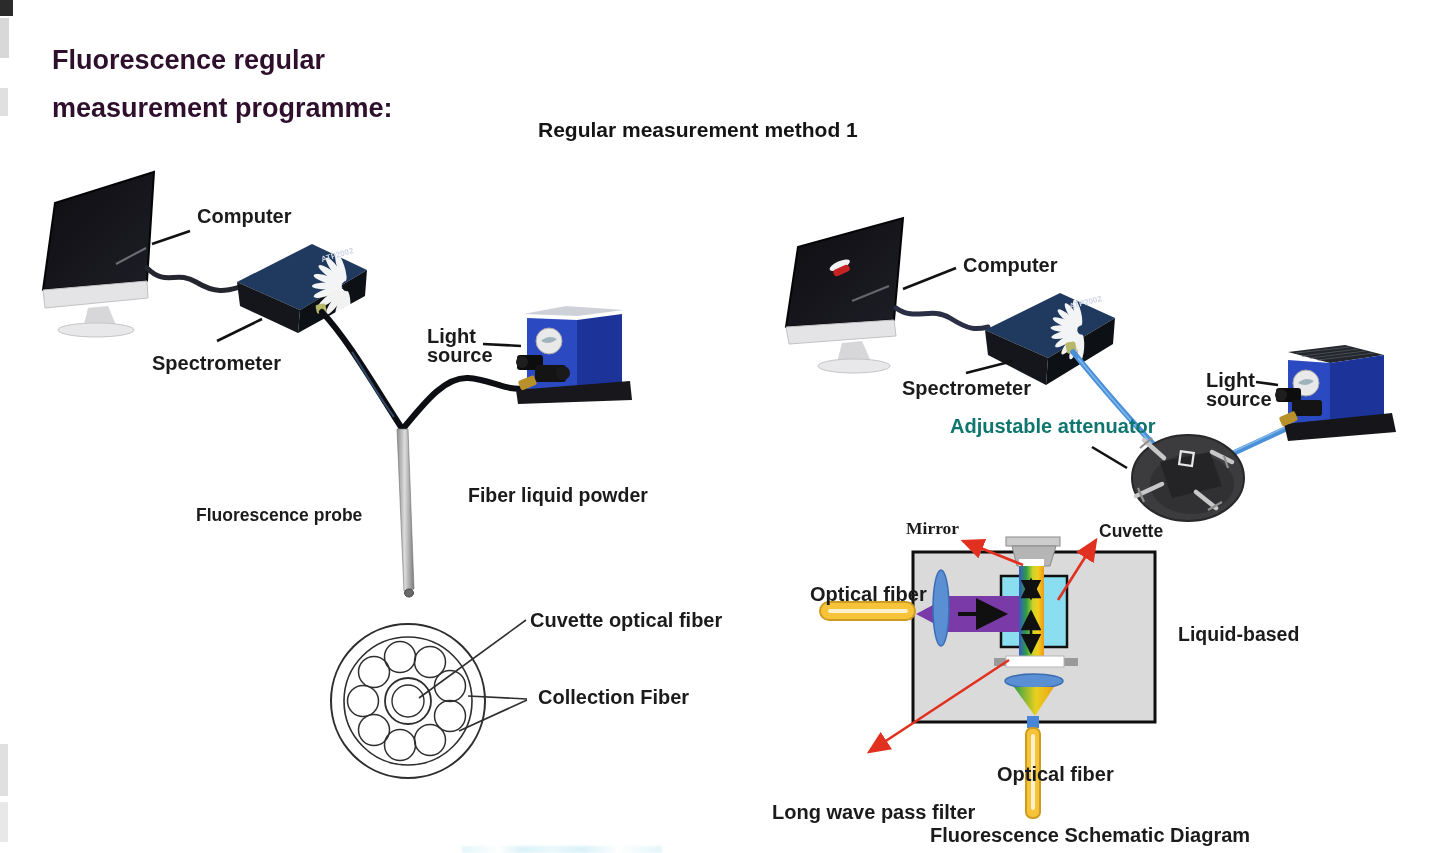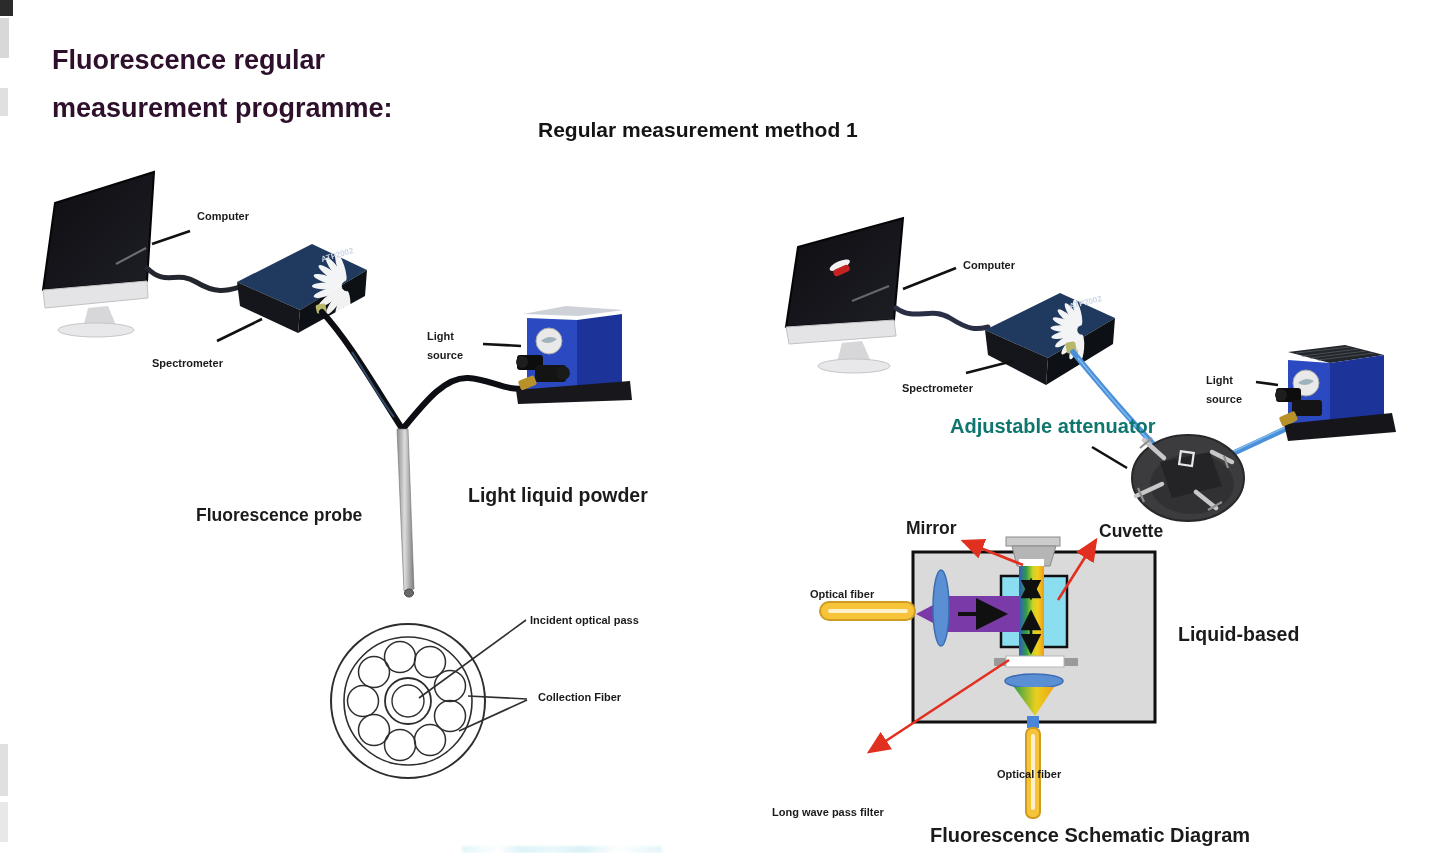--- a/index.html
+++ b/index.html
@@ -3,21 +3,21 @@
 <meta charset="utf-8">
 <style>
   html,body{margin:0;padding:0;background:#ffffff;}
   #stage{
     position:relative;width:1430px;height:853px;overflow:hidden;
     background:#ffffff;font-family:"Liberation Sans","DejaVu Sans",sans-serif;
   }
   svg{position:absolute;left:0;top:0;}
   .lbl{
     position:absolute;font-weight:bold;color:#1b1b1b;
-    font-size:11px;line-height:19px;white-space:nowrap;
+    font-size:20px;line-height:19px;white-space:nowrap;
   }
   .lbl.two{white-space:normal;width:64px;}
   #title{
     position:absolute;left:52px;top:36px;width:400px;
     font-size:27px;line-height:48px;font-weight:bold;color:#2e102d;
   }
   #method-title{
     position:absolute;left:538px;top:118px;
     font-size:21px;font-weight:bold;color:#141414;white-space:nowrap;
   }
@@ -315,29 +315,29 @@
     </g>
   </svg>
 
   <div id="title">Fluorescence regular measurement programme:</div>
   <div id="method-title">Regular measurement method 1</div>
 
   <div class="lbl" style="left:197px;top:207px;">Computer</div>
   <div class="lbl" style="left:152px;top:354px;">Spectrometer</div>
   <div class="lbl two" style="left:427px;top:327px;">Light source</div>
   <div class="lbl mid" style="left:196px;top:506px;">Fluorescence probe</div>
-  <div class="lbl big" style="left:468px;top:486px;">Light liquid powder</div>
-  <div class="lbl" style="left:530px;top:611px;">Incident optical pass</div>
+  <div class="lbl big" style="left:468px;top:486px;">Fiber liquid powder</div>
+  <div class="lbl" style="left:530px;top:611px;">Cuvette optical fiber</div>
   <div class="lbl" style="left:538px;top:688px;">Collection Fiber</div>
 
   <div class="lbl" style="left:963px;top:256px;">Computer</div>
   <div class="lbl" style="left:902px;top:379px;">Spectrometer</div>
   <div class="lbl purple" style="left:950px;top:417px;">Adjustable attenuator</div>
   <div class="lbl two" style="left:1206px;top:371px;">Light source</div>
 
-  <div class="lbl mid" style="left:906px;top:519px;">Mirror</div>
+  <div class="lbl mid" style="left:906px;top:519px;font-family:Liberation Serif, serif;">Mirror</div>
   <div class="lbl mid" style="left:1099px;top:522px;">Cuvette</div>
   <div class="lbl" style="left:810px;top:585px;">Optical fiber</div>
   <div class="lbl big" style="left:1178px;top:625px;">Liquid-based</div>
   <div class="lbl" style="left:772px;top:803px;">Long wave pass filter</div>
   <div class="lbl" style="left:997px;top:765px;">Optical fiber</div>
   <div class="lbl caption" style="left:930px;top:826px;">Fluorescence Schematic Diagram</div>
 </div>
 
 </body></html>

